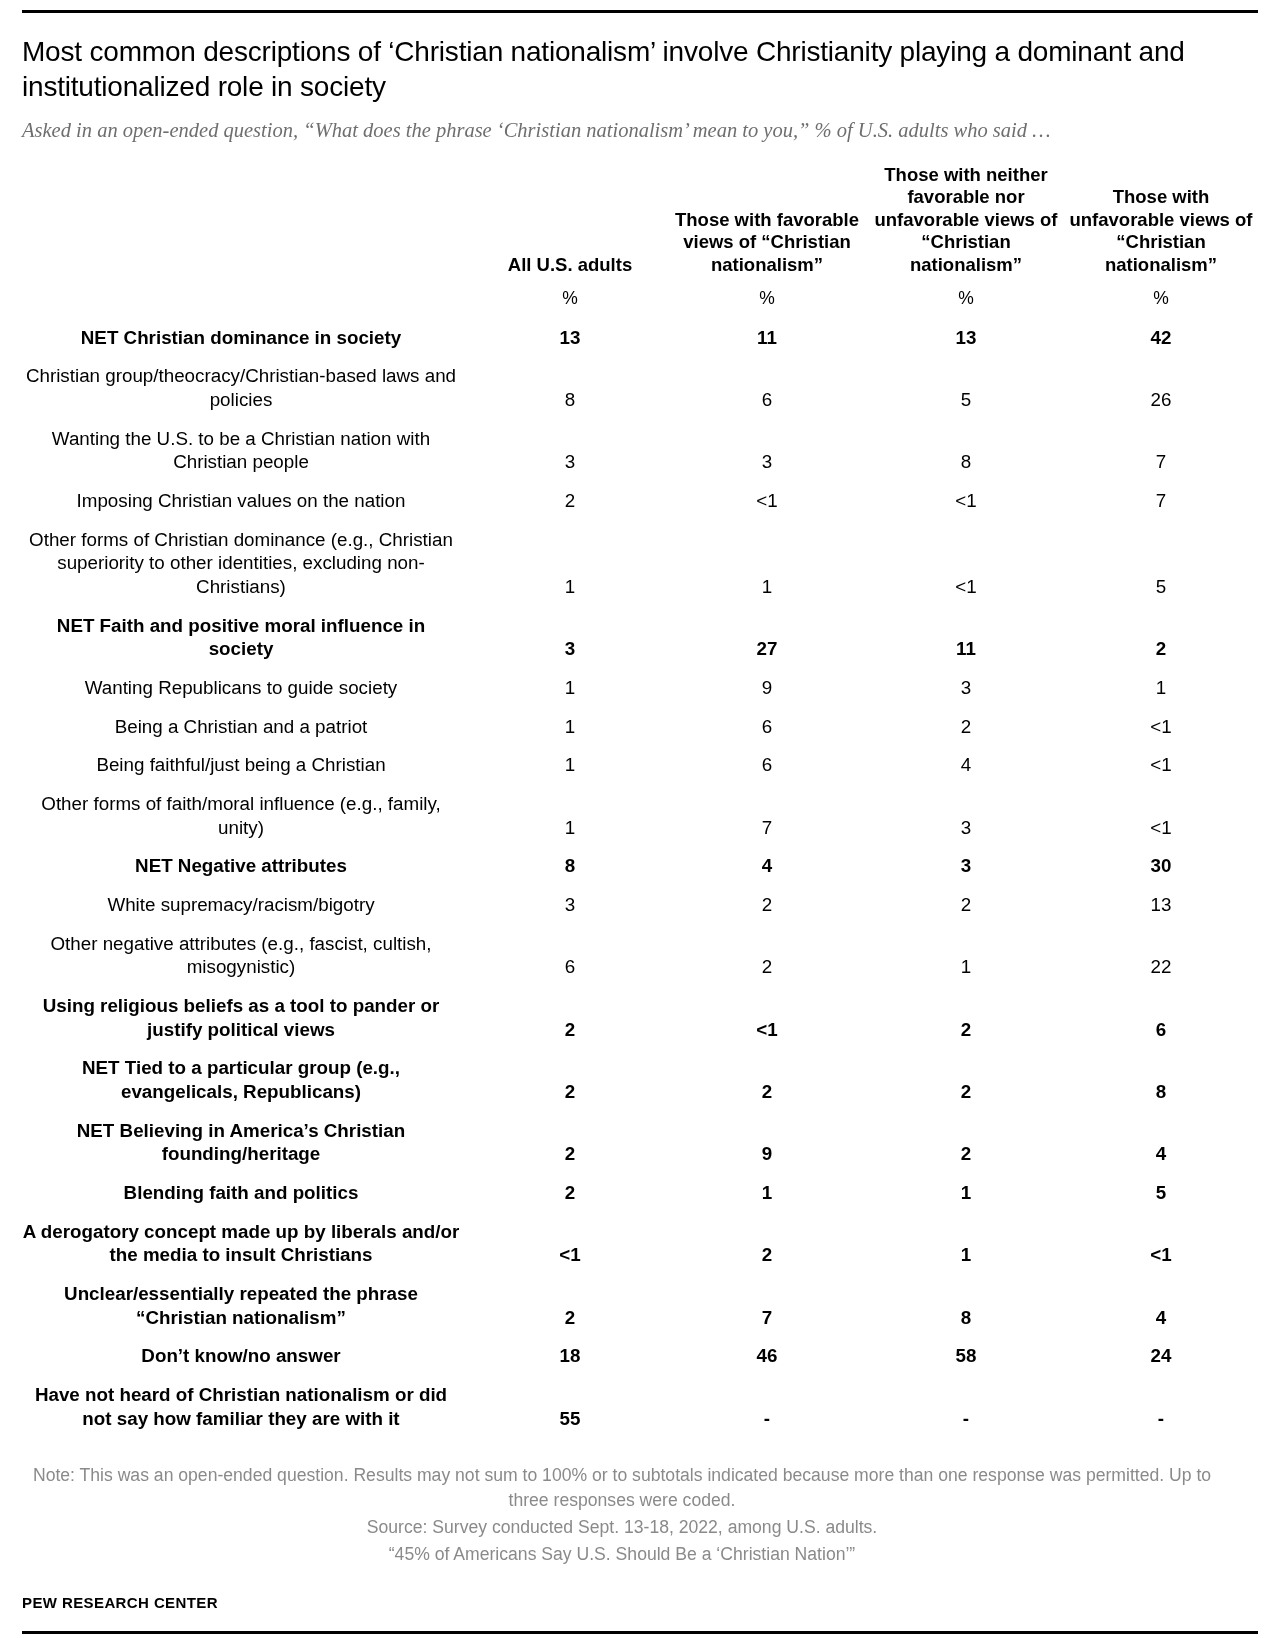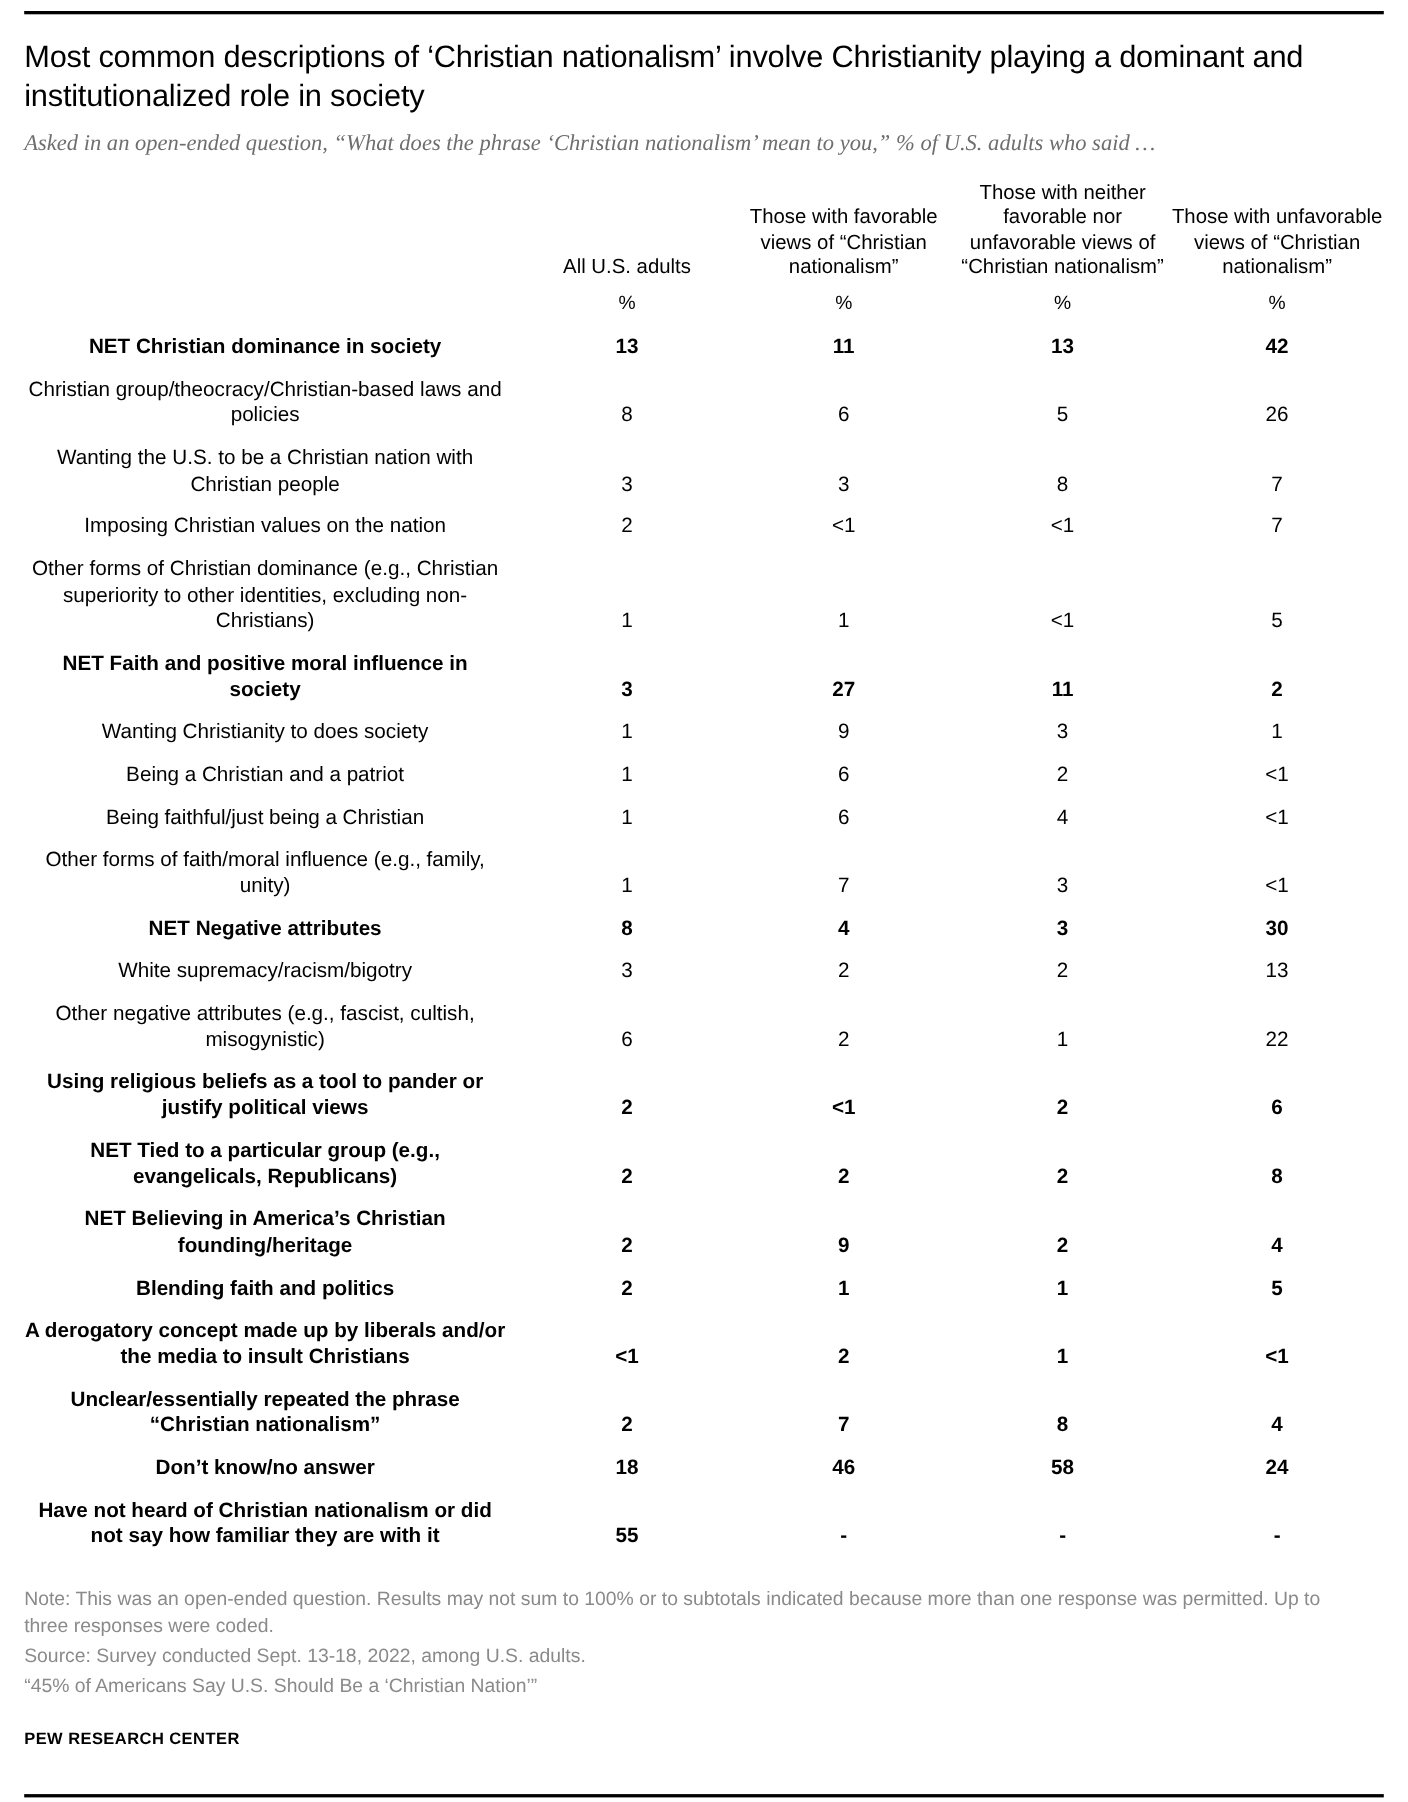--- a/index.html
+++ b/index.html
@@ -52,21 +52,21 @@
   }
   table.grid col.c-label { width: 452px; }
   table.grid col.c-v1 { width: 192px; }
   table.grid col.c-v2 { width: 202px; }
   table.grid col.c-v3 { width: 196px; }
   table.grid col.c-v4 { width: 194px; }
 
   thead th {
     vertical-align: bottom;
     padding: 0;
-    font-weight: normal;
+    font-weight: bold;
   }
   th.hd-label { }
   th.hd-col {
     font-size: 18.5px;
     line-height: 1.22;
     text-align: center;
     padding-bottom: 2px;
   }
   tr.pctrow td {
     font-size: 17.5px;
@@ -95,21 +95,21 @@
   tr.net td.lbl, tr.net td.val { font-weight: bold; }
   tr.sub td.lbl, tr.sub td.val { font-weight: normal; }
 
   .notes {
     margin-top: 26px;
     font-size: 17.6px;
     line-height: 1.42;
     color: #8a8a8a;
     max-width: 1200px;
   }
-  .notes p { margin: 0 0 2px 0; }
+  .notes p { margin: 0 0 2px 0; text-align: center; }
   .brand {
     margin-top: 27px;
     font-size: 15px;
     font-weight: bold;
     letter-spacing: 0.4px;
     color: #000000;
   }
   .rule-bottom {
     position: absolute;
     left: 22px;
@@ -190,21 +190,21 @@
           <td class="val">5</td>
         </tr>
         <tr class="net">
           <td class="lbl">NET Faith and positive moral influence in society</td>
           <td class="val">3</td>
           <td class="val">27</td>
           <td class="val">11</td>
           <td class="val">2</td>
         </tr>
         <tr class="sub">
-          <td class="lbl">Wanting Christianity to does society</td>
+          <td class="lbl">Wanting Republicans to guide society</td>
           <td class="val">1</td>
           <td class="val">9</td>
           <td class="val">3</td>
           <td class="val">1</td>
         </tr>
         <tr class="sub">
           <td class="lbl">Being a Christian and a patriot</td>
           <td class="val">1</td>
           <td class="val">6</td>
           <td class="val">2</td>

